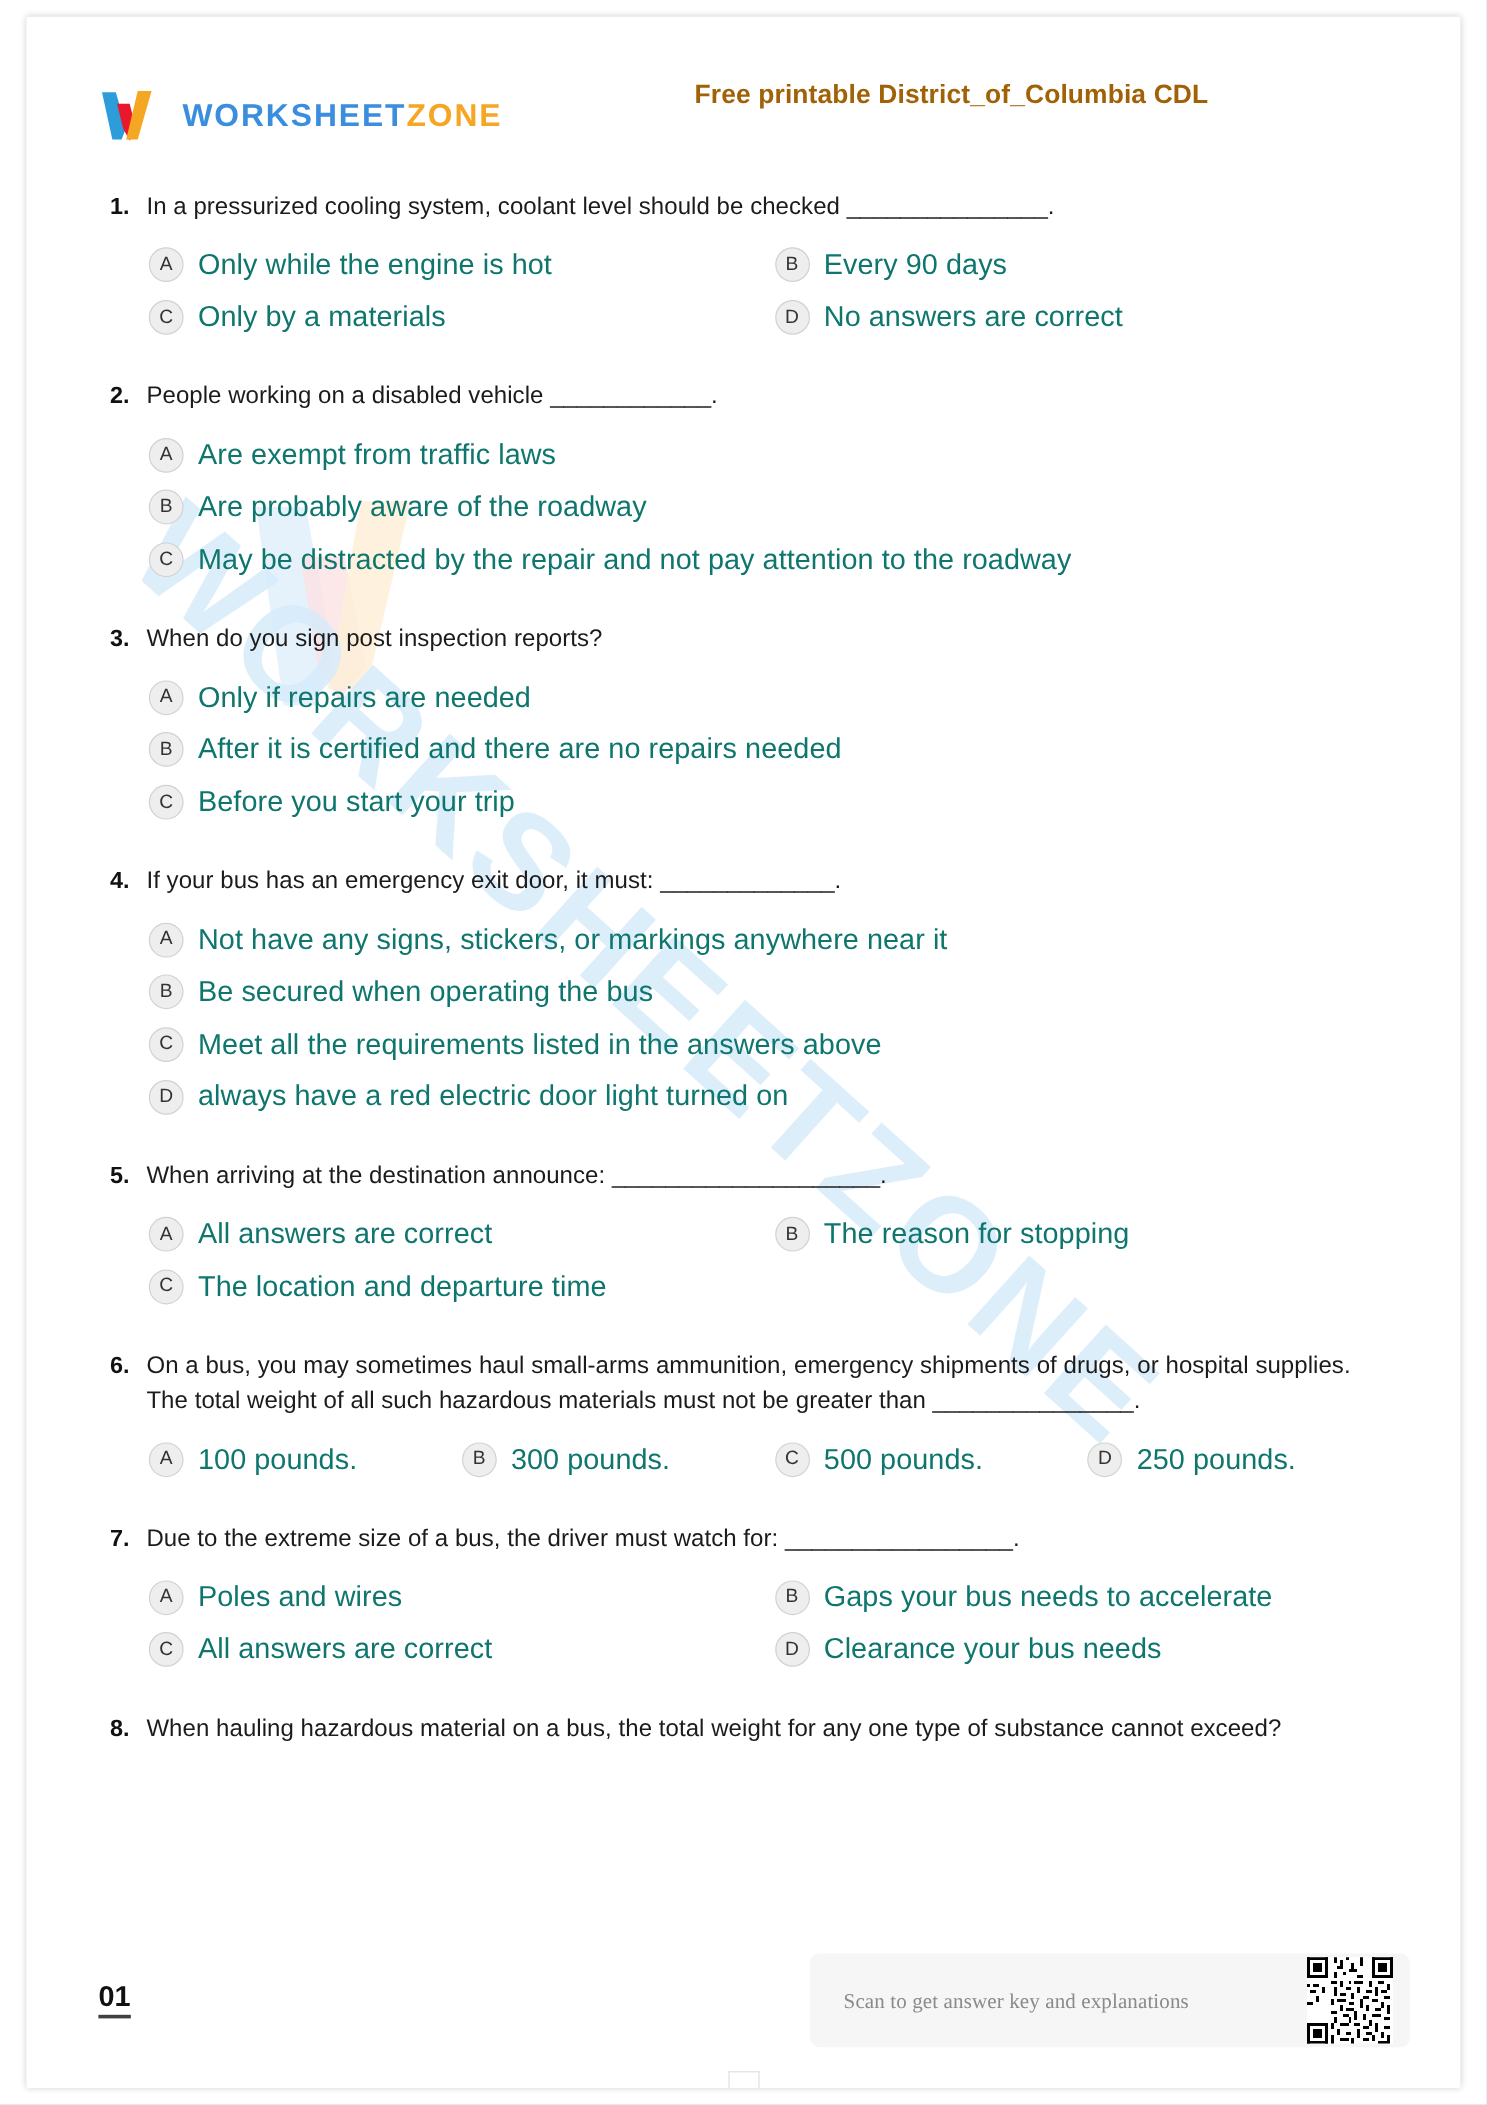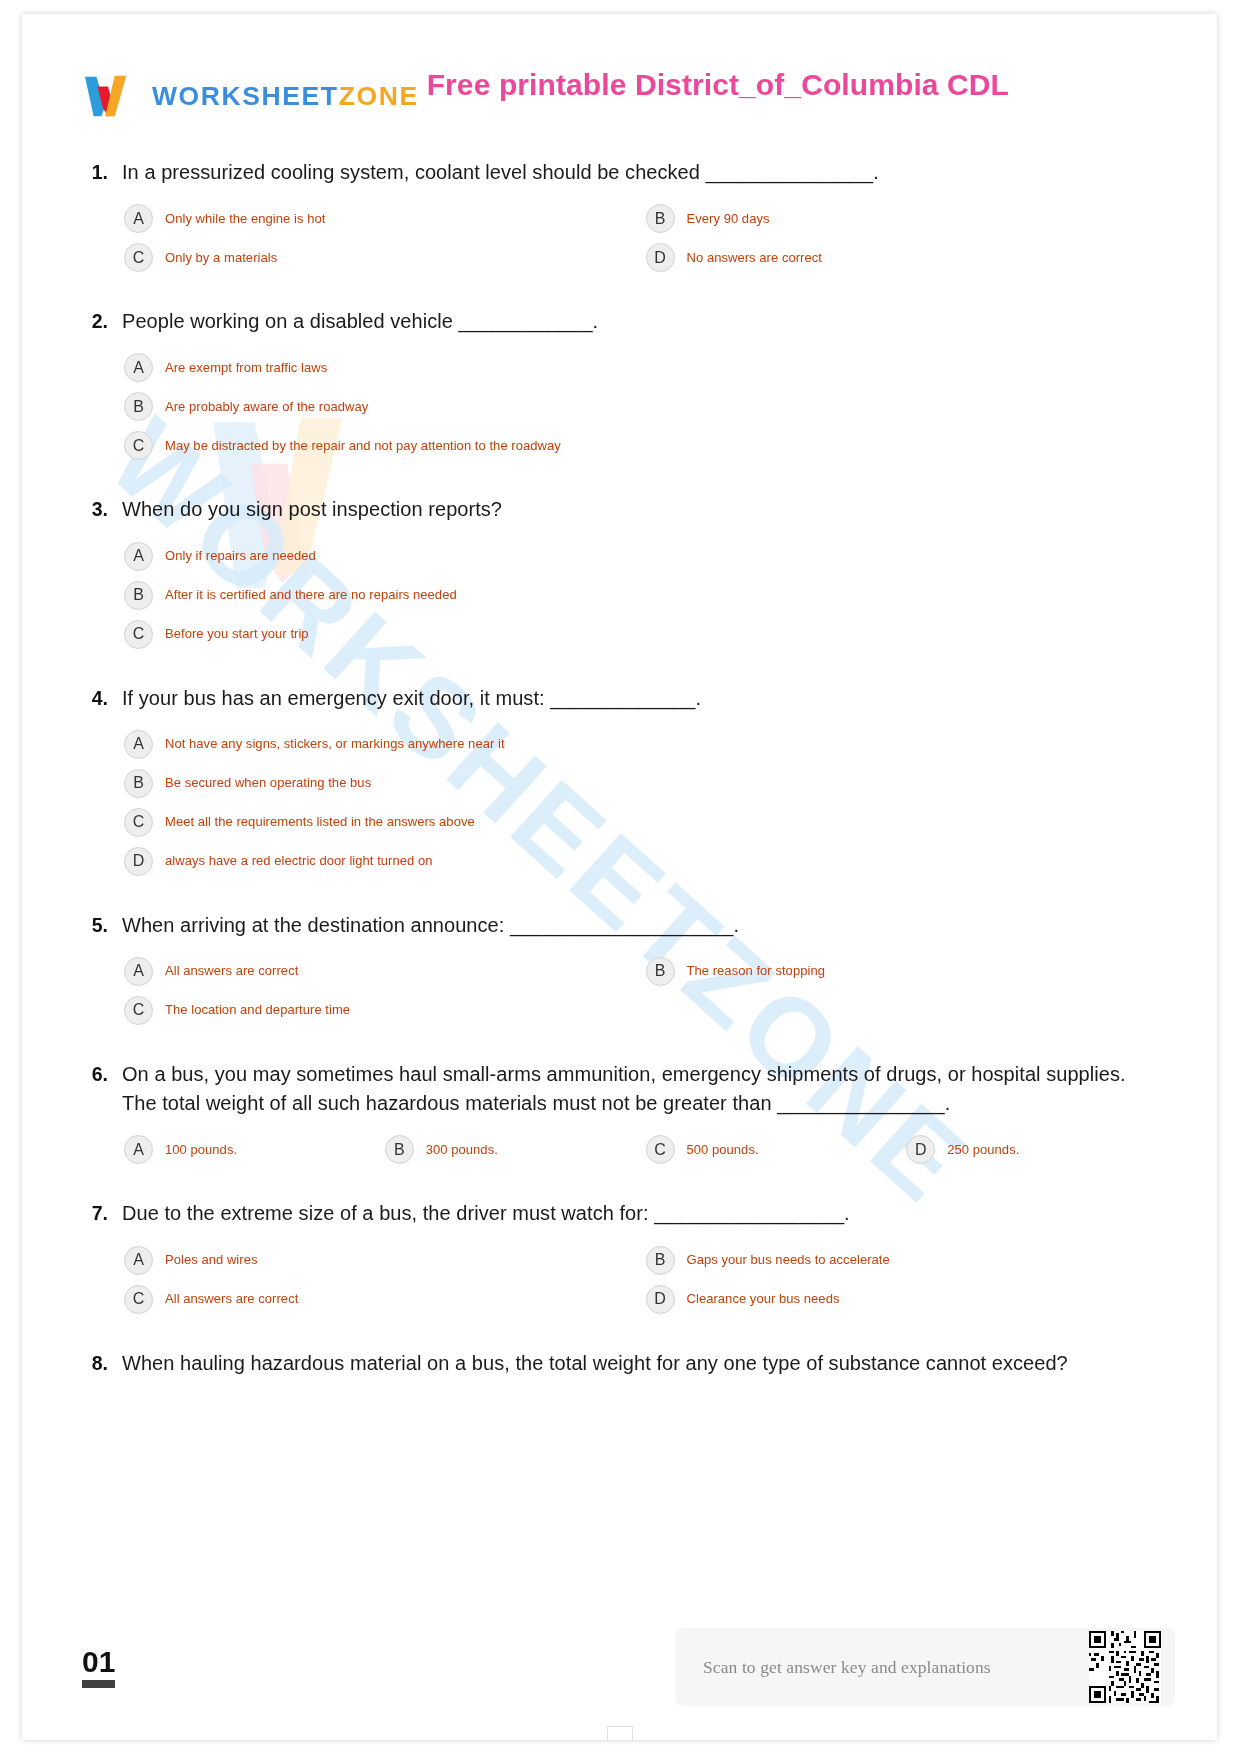--- a/index.html
+++ b/index.html
@@ -70,23 +70,24 @@
   .logo-text {
     font-size: 26.5px;
     font-weight: 700;
     letter-spacing: 1.6px;
   }
   .logo-text .blue { color: #3b8ede; }
   .logo-text .orange { color: #f5a623; }
 
   .title {
     flex: 1;
-    font-size: 30px;
+    text-align: center;
+    font-size: 22px;
     font-weight: 700;
-    color: #ec4899;
+    color: #a16207;
     line-height: 1.52;
     letter-spacing: .1px;
     padding-right: 18px;
     padding-left: 8px;
   }
 
   
   .content {
     position: relative;
     z-index: 2;
@@ -132,42 +133,42 @@
     background: #eeeeee;
     border: 1px solid #d2d2d2;
     display: flex;
     align-items: center;
     justify-content: center;
     font-size: 16px;
     color: #333;
     margin-right: 12px;
   }
   .opt-text {
-    font-size: 13px;
-    color: #c2410c;
+    font-size: 24px;
+    color: #0f766e;
     line-height: 1.4;
     letter-spacing: .05px;
   }
 
   
   .footer {
     position: absolute;
     left: 0;
     right: 0;
     bottom: 34px;
     z-index: 2;
     display: flex;
     align-items: center;
     padding: 0 42px 0 60px;
   }
   .page-num {
-    font-size: 30px;
+    font-size: 24px;
     font-weight: 700;
     color: #111;
-    border-bottom: 8px solid #404040;
+    border-bottom: 3px solid #404040;
     padding-bottom: 2px;
     line-height: 1.05;
   }
   .scan-box {
     margin-left: auto;
     display: flex;
     align-items: center;
     background: #f6f6f6;
     border-radius: 8px;
     padding: 12px 14px 12px 28px;

